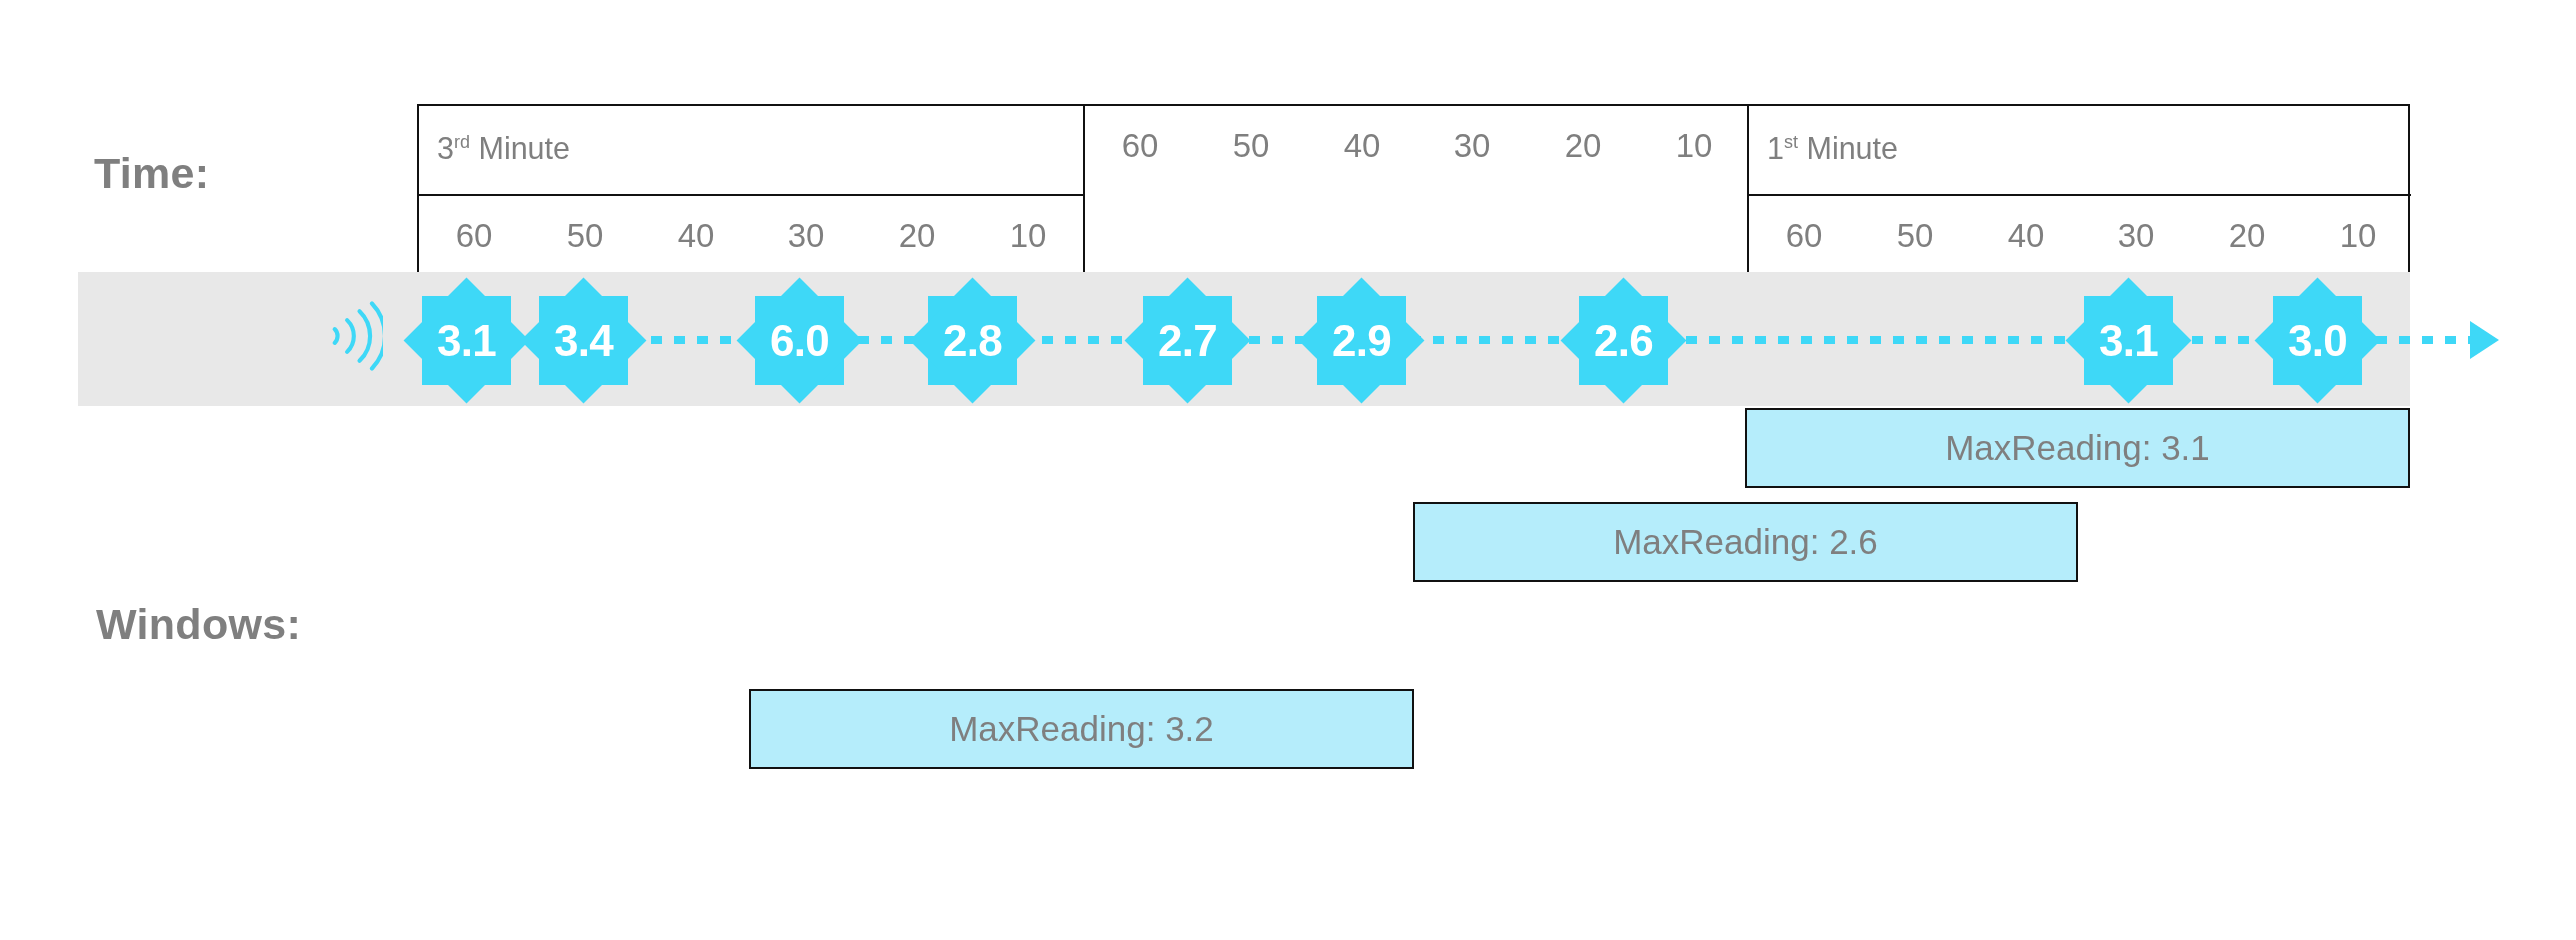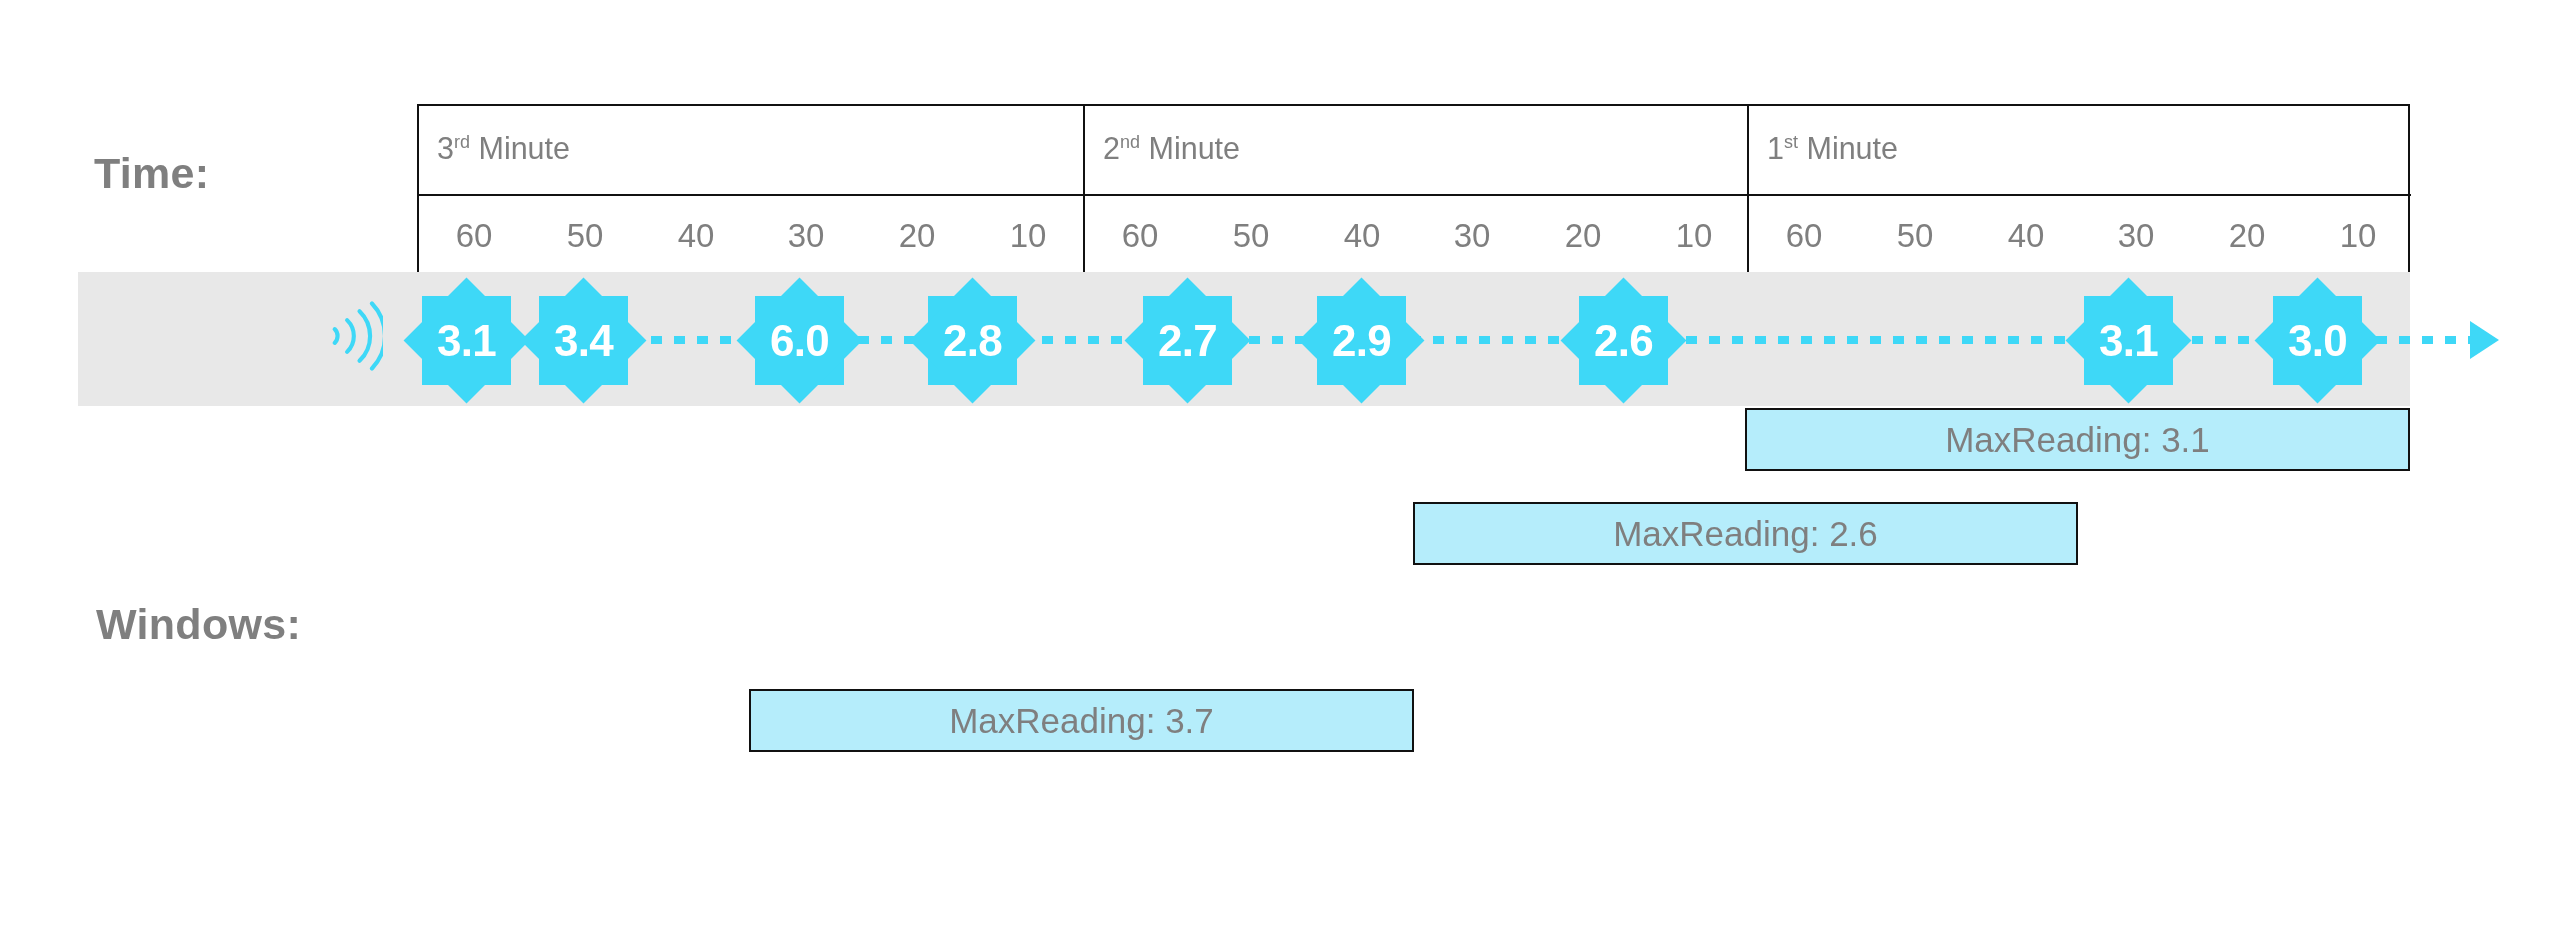--- a/index.html
+++ b/index.html
@@ -117,21 +117,21 @@
     justify-content:center;
     color:#ffffff;
     font-size:44px;
     font-weight:700;
     letter-spacing:-0.7px;
   }
 
   
   .window-bar{
     position:absolute;
-    height:63px;
+    height:80px;
     box-sizing:border-box;
     background:#b5edfb;
     border:2.8px solid #111111;
     display:flex;
     align-items:center;
     justify-content:center;
     text-align:right;
   }
   .window-bar .wtext{
     color:#7f7f7f;
@@ -156,23 +156,20 @@
         <div class="ticks">
           <div class="tick" style="left: 55px;">60</div>
           <div class="tick" style="left: 166px;">50</div>
           <div class="tick" style="left: 277px;">40</div>
           <div class="tick" style="left: 387px;">30</div>
           <div class="tick" style="left: 498px;">20</div>
           <div class="tick" style="left: 609px;">10</div>
         </div>
       </div>
       <div class="minute-col divider" style="left: 664px; width: 664px;">
-        <div class="minute-head">
-          <div class="minute-head-text"><span>2</span><sup>nd</sup> <span>Minute</span></div>
-        </div>
         <div class="ticks">
           <div class="tick" style="left: 55px;">60</div>
           <div class="tick" style="left: 166px;">50</div>
           <div class="tick" style="left: 277px;">40</div>
           <div class="tick" style="left: 387px;">30</div>
           <div class="tick" style="left: 498px;">20</div>
           <div class="tick" style="left: 609px;">10</div>
         </div>
       </div>
       <div class="minute-col divider" style="left: 1328px; width: 664px;">
@@ -248,16 +245,16 @@
       <div class="burst rot"></div>
       <div class="val">3.0</div>
     </div>
     <div class="window-bar" style="left: 1745px; top: 408px; width: 665px;">
       <div class="wtext">MaxReading: 3.1</div>
     </div>
     <div class="window-bar" style="left: 1413px; top: 502px; width: 665px;">
       <div class="wtext">MaxReading: 2.6</div>
     </div>
     <div class="window-bar" style="left: 749px; top: 689px; width: 665px;">
-      <div class="wtext">MaxReading: 3.7</div>
+      <div class="wtext">MaxReading: 3.2</div>
     </div>
   </div>
 
 
 </body></html>

